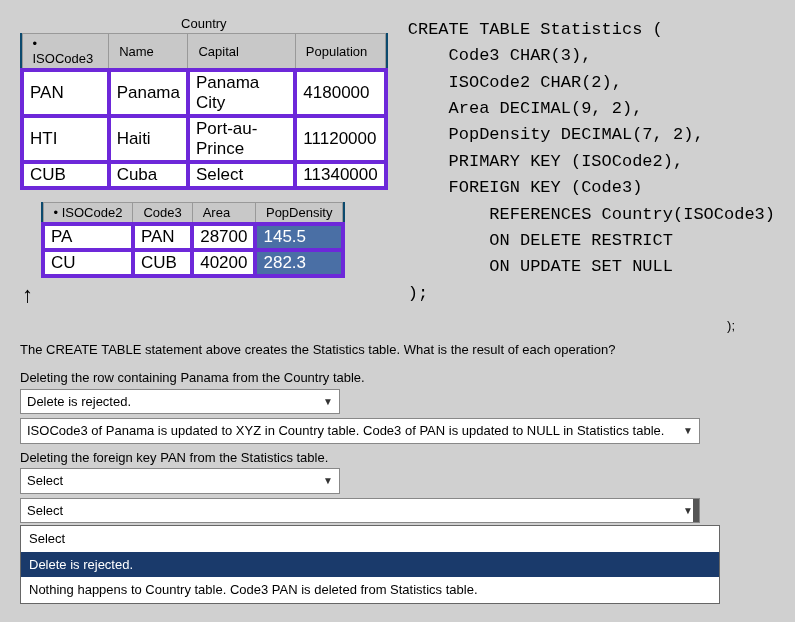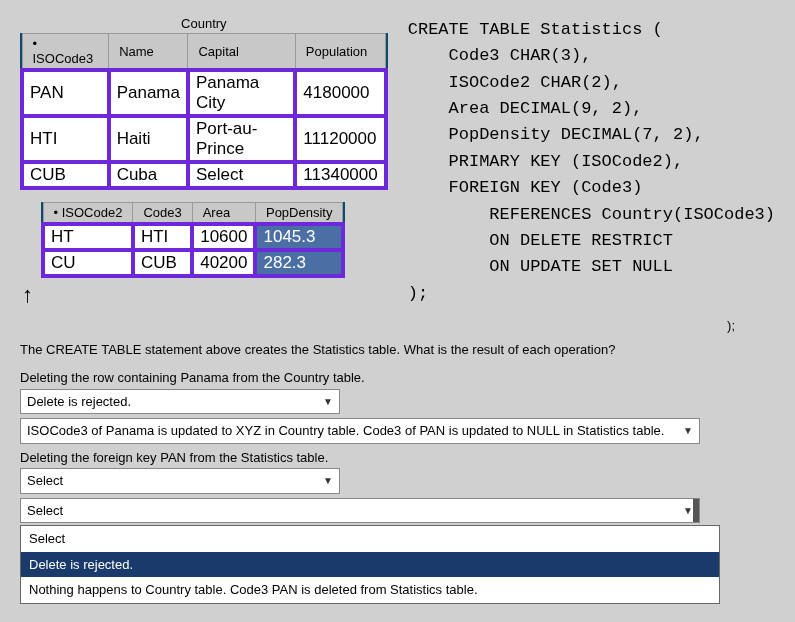--- a/index.html
+++ b/index.html
@@ -221,25 +221,25 @@
           <table class="data-table">
             <thead>
               <tr>
                 <th class="bullet">ISOCode2</th>
                 <th>Code3</th>
                 <th>Area</th>
                 <th>PopDensity</th>
               </tr>
             </thead>
             <tbody id="stats-tbody">
-                <tr>
-                  <td>HT</td>
-                  <td>HTI</td>
-                  <td>10600</td>
-                  <td style="background: rgb(74, 111, 165); color: rgb(255, 255, 255);">1045.3</td>
+            <tr>
+                  <td>PA</td>
+                  <td>PAN</td>
+                  <td>28700</td>
+                  <td style="background: rgb(74, 111, 165); color: rgb(255, 255, 255);">145.5</td>
                 </tr>
                 <tr>
                   <td>CU</td>
                   <td>CUB</td>
                   <td>40200</td>
                   <td style="background: rgb(74, 111, 165); color: rgb(255, 255, 255);">282.3</td>
                 </tr>
               </tbody>
           </table>
         </div>

